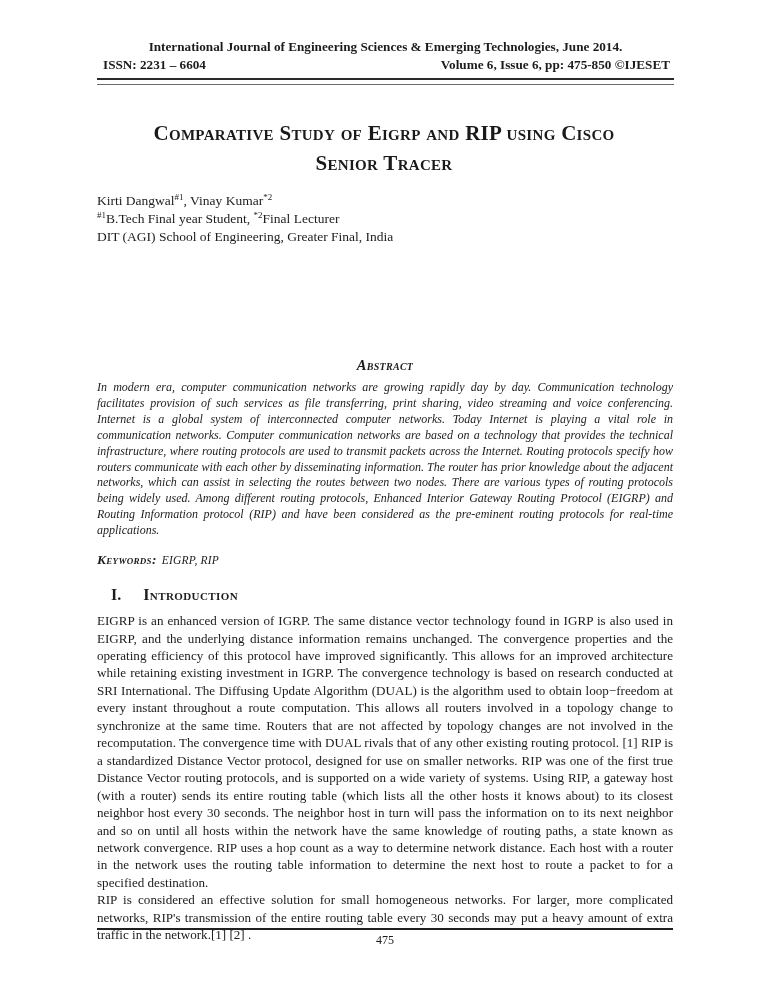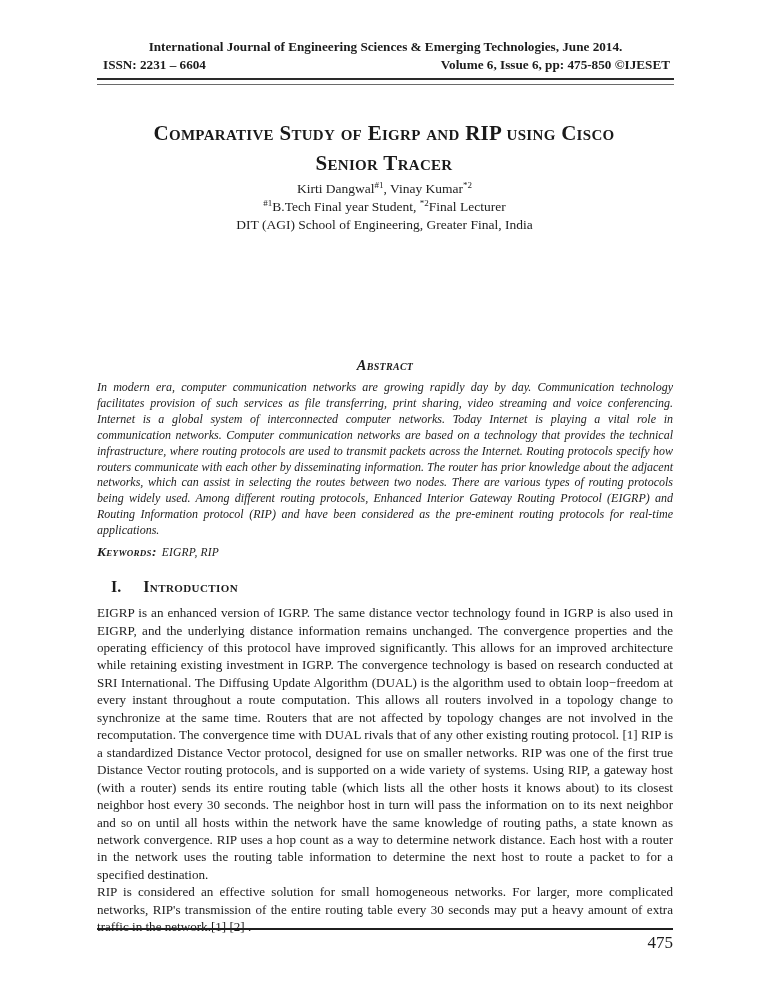--- a/index.html
+++ b/index.html
@@ -49,22 +49,22 @@
     font-weight: bold;
     font-variant: small-caps;
     letter-spacing: 0.3px;
     line-height: 30px;
     color: #1a1a1a;
   }
   
   .authors-block {
     position: absolute;
     left: 97px; right: 96px;
-    top: 180px;
-    text-align: center;
+    top: 192px;
+    text-align: left;
     font-size: 13.5px;
     line-height: 18px;
   }
   .authors-block sup { font-size: 9px; line-height: 0; }
   
   .main-flow {
     position: absolute;
     left: 97px; right: 95px;
     top: 357px;
   }
@@ -78,21 +78,21 @@
     text-align: center;
   }
   .abstract-text {
     margin: 0;
     font-style: italic;
     font-size: 12px;
     line-height: 15.9px;
     text-align: justify;
   }
   .keywords-line {
-    margin-top: 5px;
+    margin-top: 13px;
     font-size: 12px;
   }
   .kw-label {
     font-weight: bold;
     font-style: italic;
     font-variant: small-caps;
     font-size: 13.5px;
     letter-spacing: 0.3px;
   }
   .kw-value {
@@ -120,22 +120,22 @@
   .page-footer {
     position: absolute;
     left: 97px; right: 95px;
     top: 928px;
   }
   .footer-rule {
     height: 0;
     border-top: 2.5px solid #1f1f1f;
   }
   .page-number {
-    text-align: right;
-    font-size: 17px;
+    text-align: center;
+    font-size: 12px;
     margin-top: 3px;
   }
 </style>
 </head>
 <body>
 
 <div class="page">
 
   <header class="journal-header">
     <div class="hdr-line1">International Journal of Engineering Sciences &amp; Emerging Technologies, June 2014.</div>

